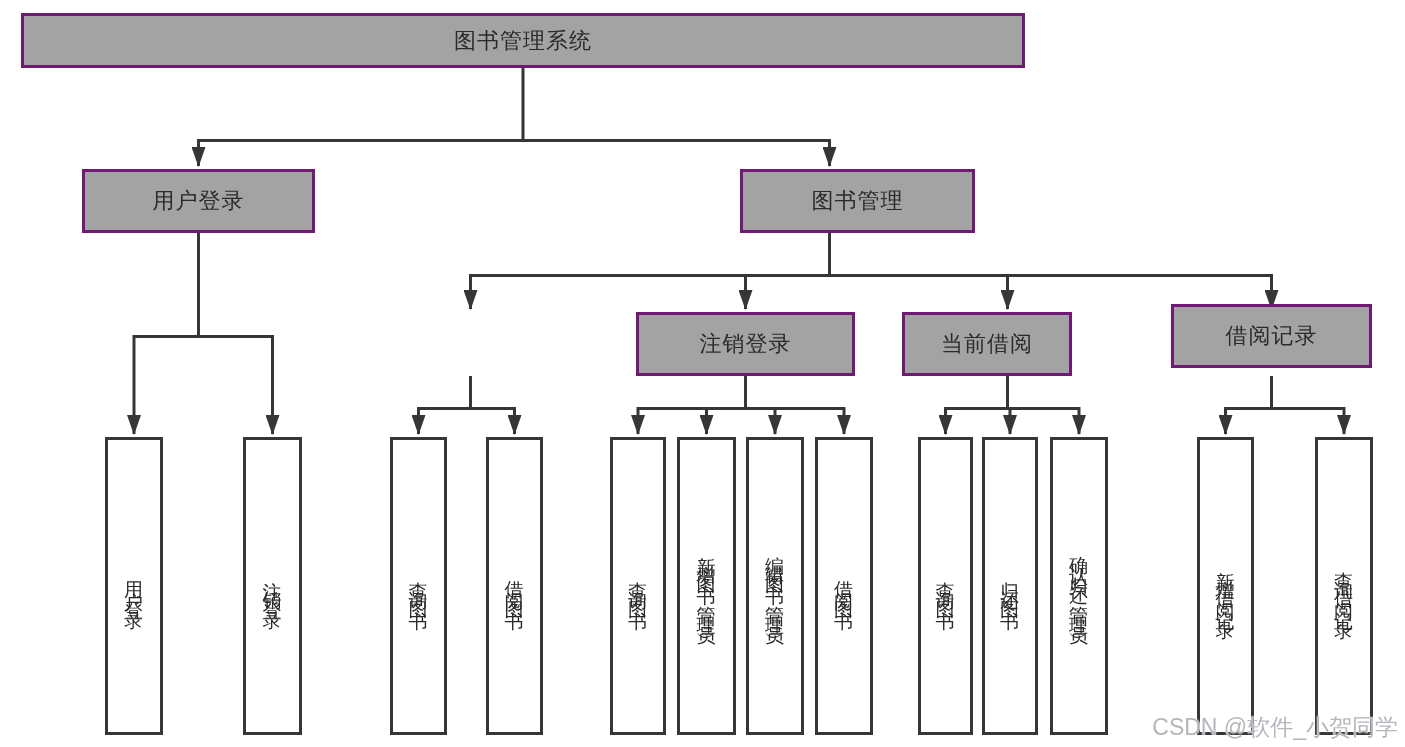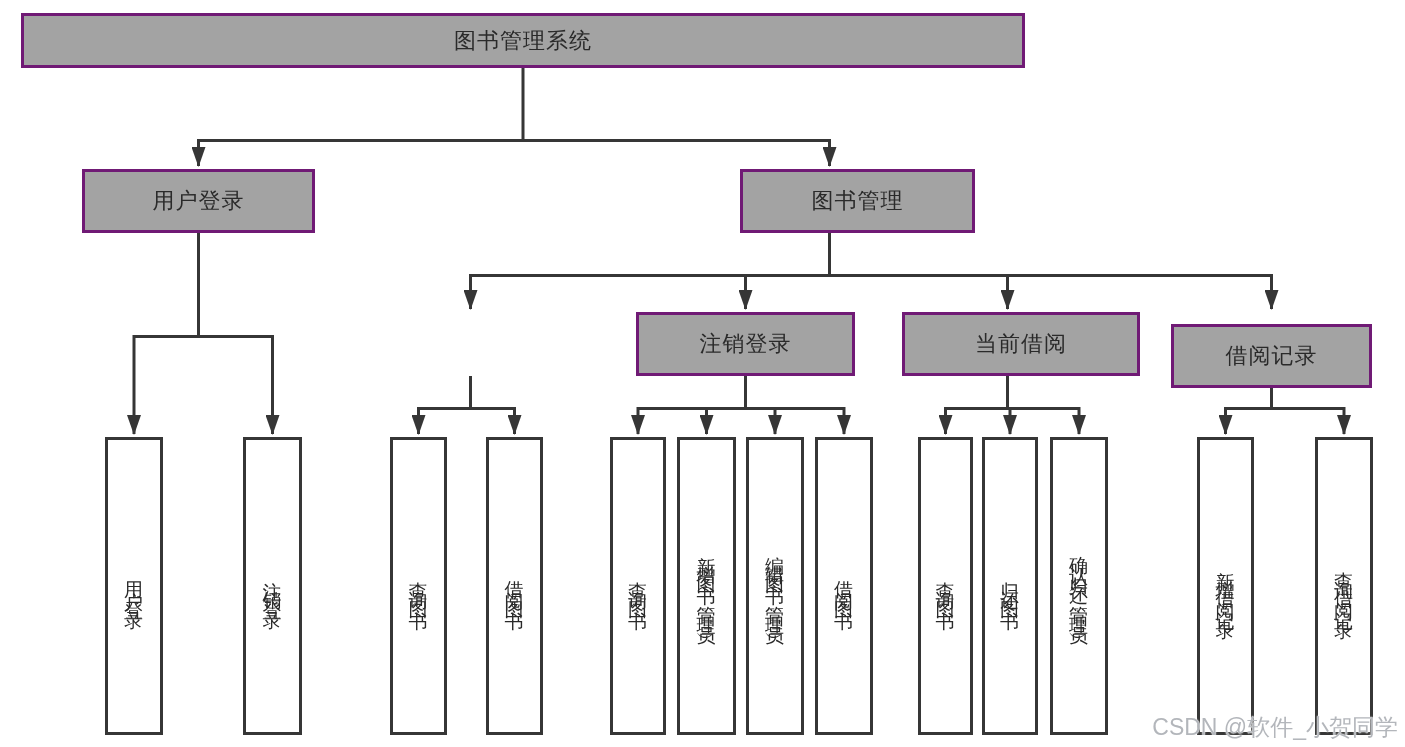--- a/index.html
+++ b/index.html
@@ -101,22 +101,22 @@
       <path d="M1344,407 V434" marker-end="url(#ah)"></path>
     </g>
   </svg>
 
   <div class="hbx" style="left:21px;top:13px;width:1004px;height:55px;">图书管理系统</div>
 
   <div class="hbx" style="left:82px;top:169px;width:233px;height:64px;">用户登录</div>
   <div class="hbx" style="left:712px;top:169px;width:235px;height:64px;margin-left:28px;">图书管理</div>
 
   <div class="hbx" style="left:636px;top:312px;width:219px;height:64px;">注销登录</div>
-  <div class="hbx" style="left:902px;top:312px;width:238px;height:64px;">当前借阅</div>
-  <div class="hbx" style="left:1171px;top:324px;width:201px;height:64px;">借阅记录</div>
+  <div class="hbx" style="left:902px;top:312px;width:170px;height:64px;">当前借阅</div>
+  <div class="hbx" style="left:1171px;top:304px;width:201px;height:64px;">借阅记录</div>
 
   <div class="vbx" style="left:105px;width:58px;">
     <span class="vtxt">用户登录</span>
   </div>
   <div class="vbx" style="left:243px;width:59px;">
     <span class="vtxt">注销登录</span>
   </div>
 
   <div class="vbx" style="left:390px;width:57px;">
     <span class="vtxt">查询图书</span>

